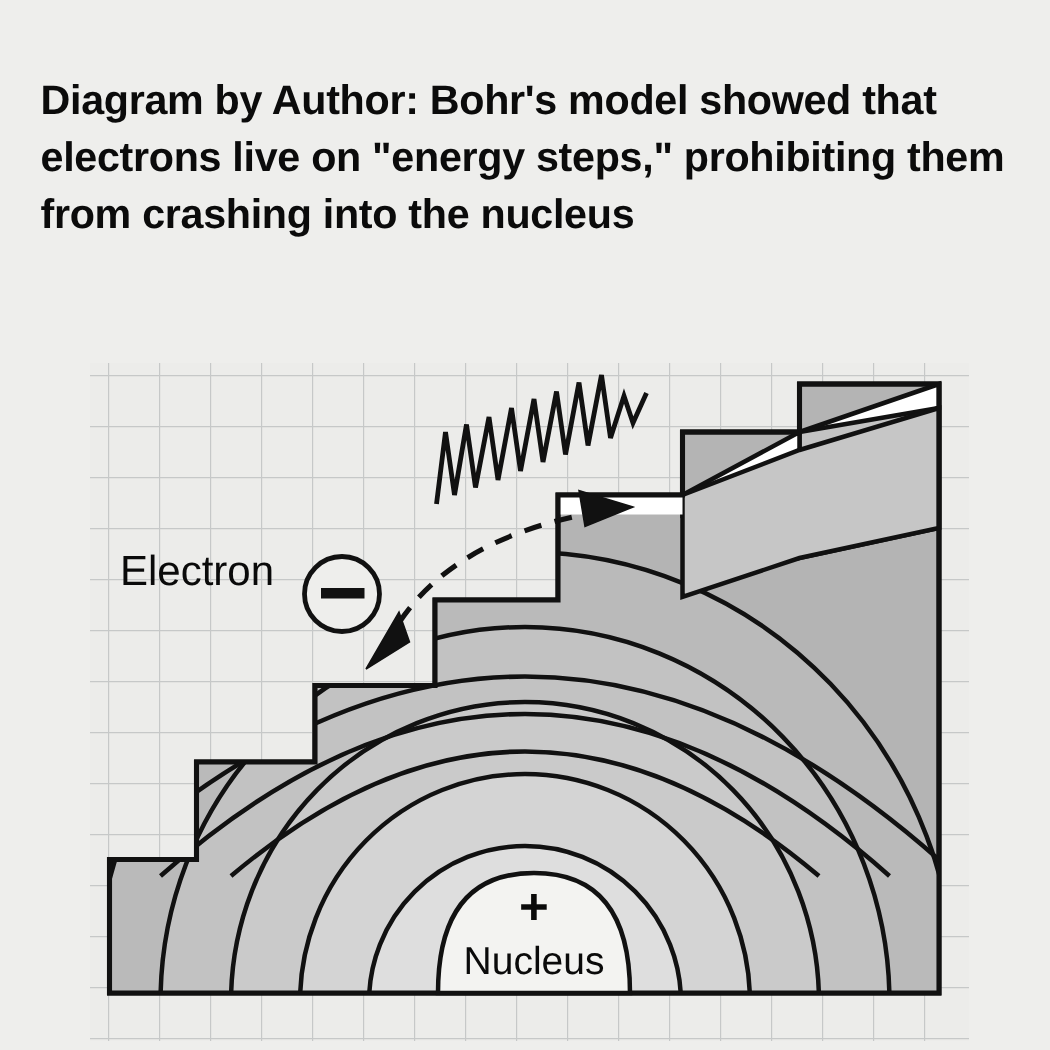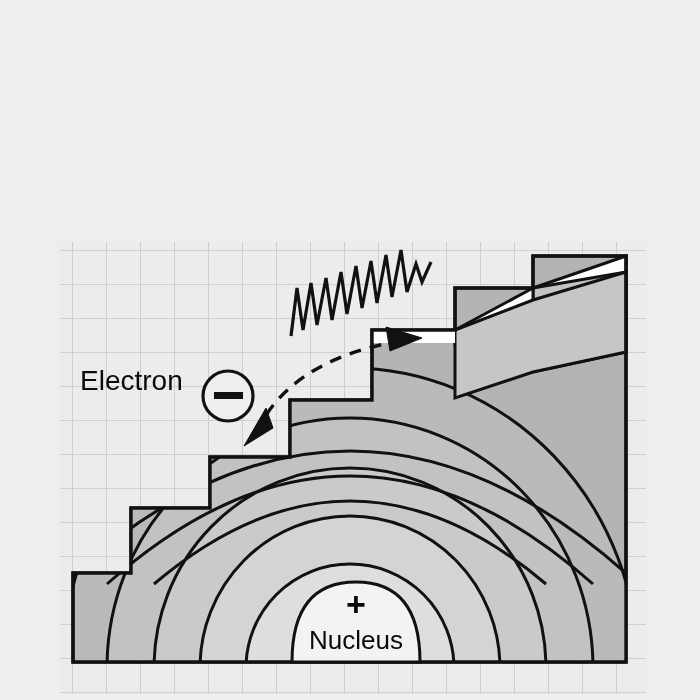--- a/index.html
+++ b/index.html
@@ -44,20 +44,21 @@
   .lbl {
     font-family: "Liberation Sans", sans-serif;
     fill: #0a0a0a;
   }
 </style>
 </head>
 <body>
 
 <div id="page">
 
+  <div id="caption">Diagram by Author: Bohr's model showed that electrons live on "energy steps," prohibiting them from crashing into the nucleus</div>
 
   <div id="figure">
     <svg width="700" height="700" viewBox="0 0 700 700" xmlns="http://www.w3.org/2000/svg">
 
       <defs>
 
         <pattern id="gridpat" x="72" y="250" width="34" height="34" patternUnits="userSpaceOnUse">
           <path d="M 34 0 L 0 0 0 34" fill="none" stroke="#c6c8c8" stroke-width="1.6"></path>
         </pattern>
         <clipPath id="figclip">

